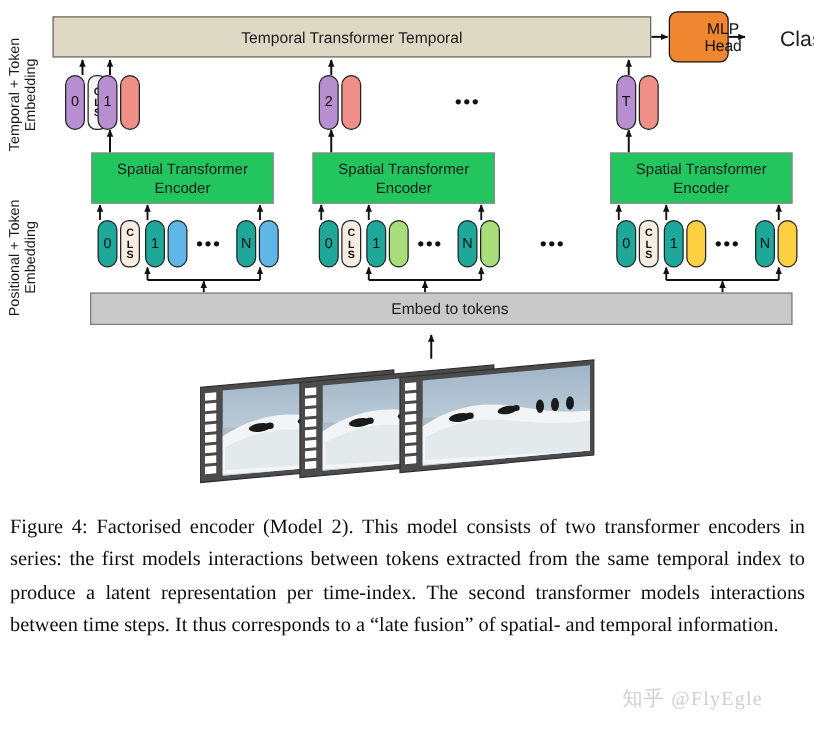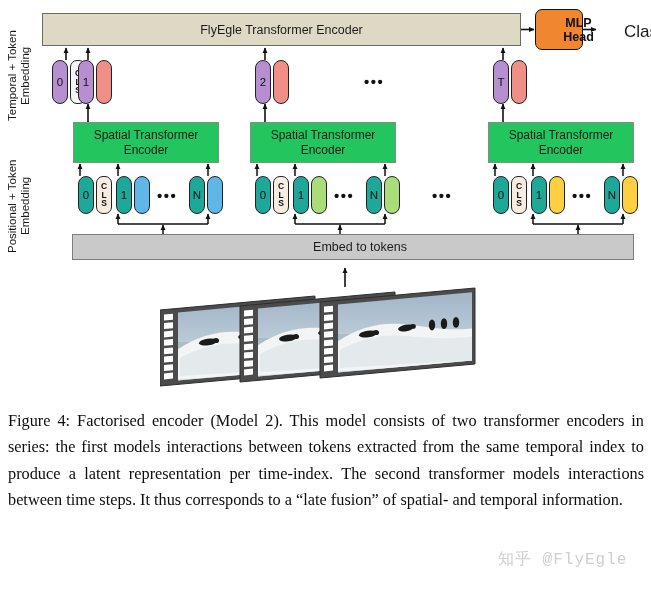--- a/index.html
+++ b/index.html
@@ -22,41 +22,41 @@
   .graybox{position:absolute;box-sizing:border-box;border:1.3px solid #7d7d7d;
            background:#c9c9c9;display:flex;align-items:center;
            justify-content:center;font-size:12.5px;color:#1c1c1c;padding-left:14px;}
   .specbox{position:absolute;box-sizing:border-box;border:1.2px solid #8a8a8a;
            background:#22c55e;display:flex;align-items:center;
            justify-content:center;text-align:center;font-size:12px;
            color:#1c1c1c;line-height:15px;}
   .mlp{position:absolute;box-sizing:border-box;border:1.5px solid #111;
        background:#f0862f;border-radius:7px;display:flex;align-items:center;
        justify-content:center;text-align:center;font-size:12.5px;
-       font-weight:bold;color:#111;line-height:14px;padding-left:39px;}
+       font-weight:normal;color:#111;line-height:14px;padding-left:39px;}
   .classlbl{position:absolute;font-size:17px;color:#1c1c1c;margin-left:26px;}
 
   
   .tok{position:absolute;box-sizing:border-box;border:1.1px solid #222;
        border-radius:8px;display:flex;align-items:center;justify-content:center;
        font-size:11.5px;color:#111;}
   .tok.cls{border-radius:7px;}
   .clstxt{font-size:8.5px;line-height:8.5px;letter-spacing:0px;
           text-align:center;font-weight:600;color:#111;}
   .dots{position:absolute;font-size:15px;font-weight:bold;color:#111;
         letter-spacing:1.5px;line-height:10px;}
 
   
   .film{position:absolute;}
   .caption{position:absolute;left:8px;top:408px;width:636px;
            font-family:Liberation Serif, serif;font-size:16.3px;
            line-height:26.4px;color:#0d0d0d;text-align:justify;
            text-justify:inter-word;}
   .wm{position:absolute;left:498px;top:549px;font-size:16px;color:#cfcfcf;
-      font-family:Liberation Mono, monospace;letter-spacing:1px;}
+      font-family:Liberation Serif, serif;letter-spacing:1px;}
 </style>
 </head>
 <body>
 
 <div id="fig">
 
   <svg class="layer" viewBox="0 0 651 400">
     <defs>
       <marker id="ah" markerWidth="7" markerHeight="7" refX="5.4" refY="3" orient="auto" markerUnits="userSpaceOnUse">
         <path d="M0,0.4 L6,3 L0,5.6 z" fill="#111"></path>
@@ -113,21 +113,21 @@
     <g stroke="#111" stroke-width="1.6" fill="none" marker-end="url(#ah)">
       <line x1="345" y1="287" x2="345" y2="268"></line>
     </g>
   </svg>
 
   <div class="vlabel" style="left:6px;top:20px;height:112px;">Temporal + Token
 Embedding</div>
   <div class="vlabel" style="left:6px;top:150px;height:112px;">Positional + Token
 Embedding</div>
 
-  <div class="bigbox" style="left:42px;top:13px;width:479px;height:33px;">FlyEgle Transformer Encoder</div>
+  <div class="bigbox" style="left:42px;top:13px;width:479px;height:33px;">Temporal Transformer Temporal</div>
 
   <div class="mlp" style="left:535px;top:9px;width:48px;height:41px;white-space:pre;">MLP
 Head</div>
   <div class="classlbl" style="left:598px;top:22px;">Class</div>
 
   <div class="tok" style="left:52px;top:60px;width:16px;height:44px;background:#b78fd0;">0</div>
   <div class="tok cls" style="left:70px;top:60px;width:16px;height:44px;background:#f7f7f7;
               flex-direction:column;">
     <span class="clstxt">C</span>
     <span class="clstxt">L</span>

